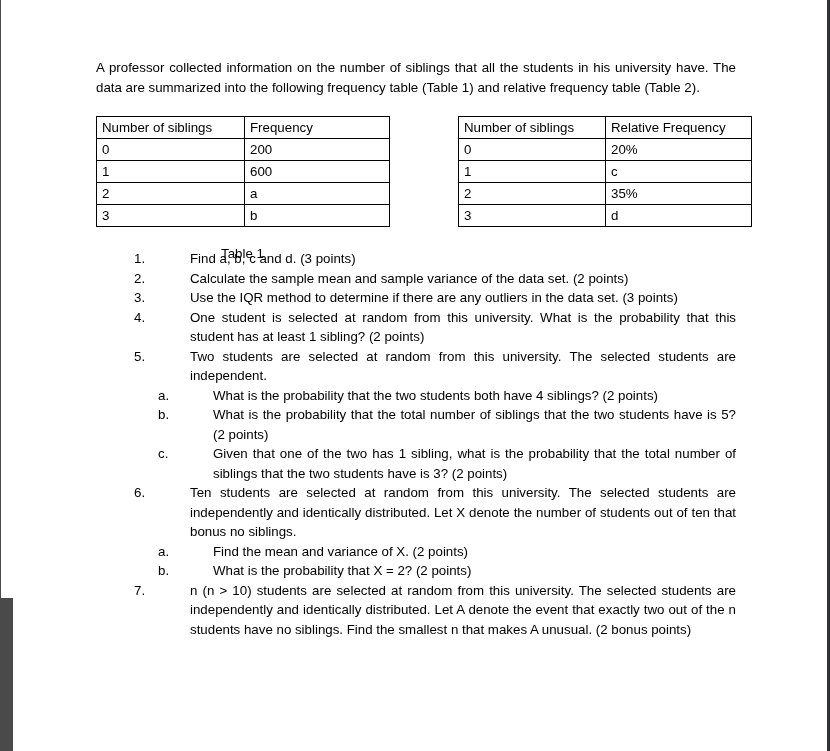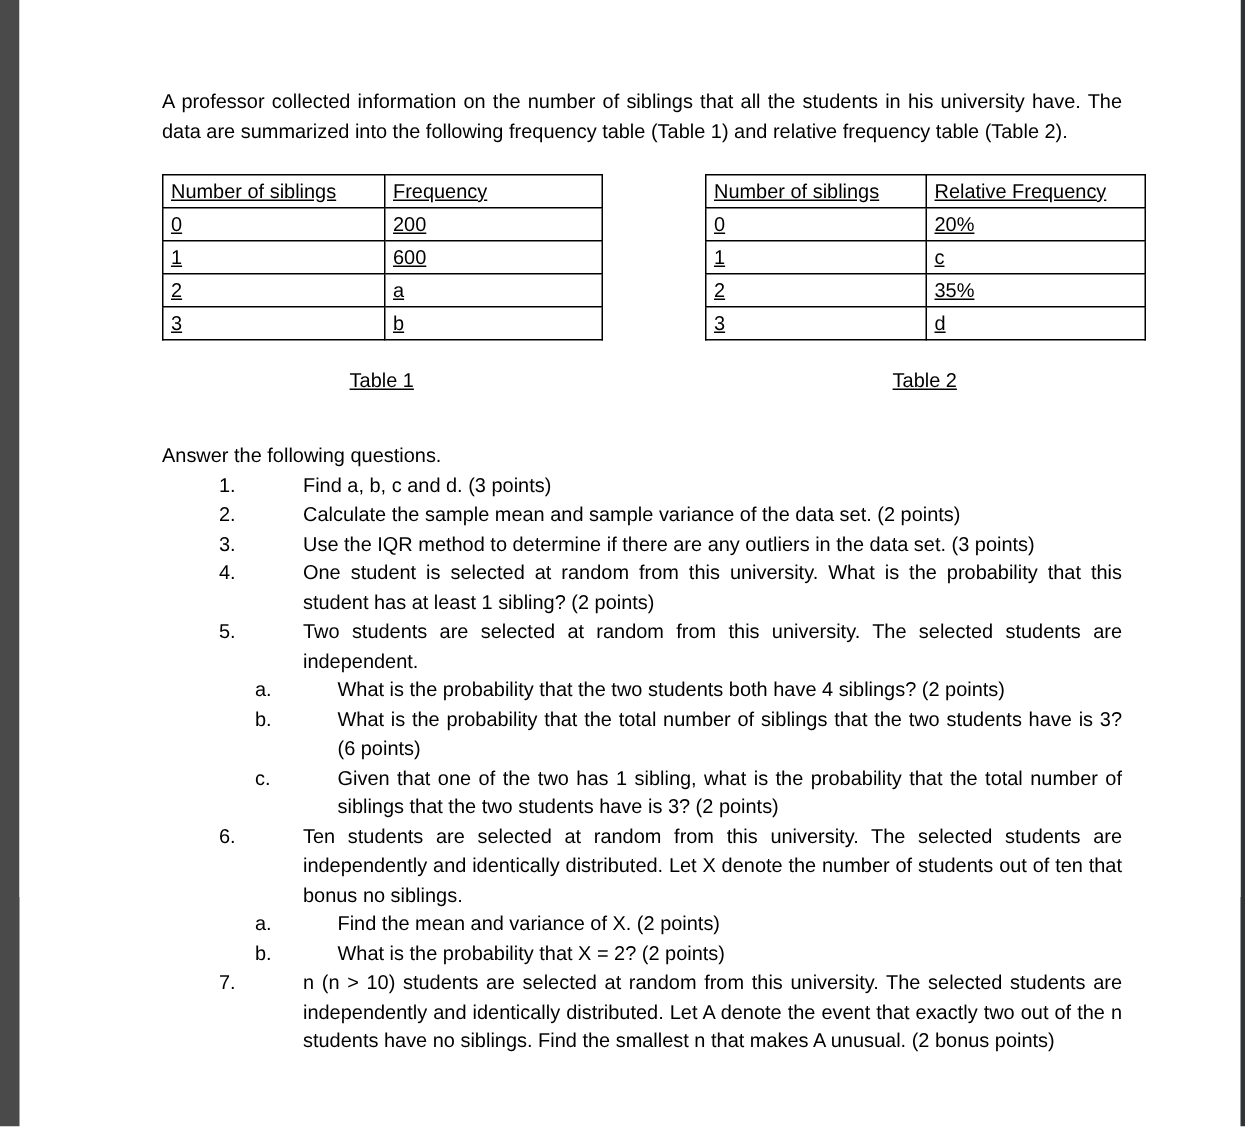--- a/index.html
+++ b/index.html
@@ -22,21 +22,21 @@
   }
   .right-rule {
     position: absolute;
     left: 827px; top: 0;
     width: 3px; height: 751px;
     background: #2f3335;
   }
 
   .page {
     position: absolute;
-    left: 13px; top: 0;
+    left: 1px; top: 0;
     width: 814px; height: 598px;
     background: #ffffff;
   }
 
   .content {
     position: absolute;
     left: 95px;
     top: 58px;
     width: 640px;
   }
@@ -47,21 +47,21 @@
     text-align: justify;
     margin: 0;
   }
 
   .tables-row {
     position: relative;
     height: 133px;
     margin-top: 19px;
   }
 
-  .tbl-wrap { position: absolute; top: 0; text-decoration: underline; }
+  .tbl-wrap { position: absolute; top: 0; }
   .tbl-wrap.t1 { left: 0px; width: 293px; }
   .tbl-wrap.t2 { left: 362px; width: 293px; }
 
   table.freq {
     border-collapse: collapse;
     width: 100%;
     table-layout: fixed;
     font-size: 13.3px;
   }
   table.freq td, table.freq th {
@@ -205,26 +205,24 @@
             <tr>
               <td>2</td>
               <td>35%</td>
             </tr>
             <tr>
               <td>3</td>
               <td>d</td>
             </tr>
           </tbody>
         </table>
-        <div class="caption">Table 2</div>
       </div>
 
     </div>
 
-    <p class="answer-head">Answer the following questions.</p>
 
     <ol class="qlist">
 
       <li class="justified">
         <span class="marker">1.</span>
         <span class="qtext">Find a, b, c and d. (3 points)</span>
       </li>
 
       <li class="justified">
         <span class="marker">2.</span>
@@ -244,21 +242,21 @@
       <li class="justified">
         <span class="marker">5.</span>
         <span class="qtext">Two students are selected at random from this university. The selected students are independent.</span>
         <ol class="sublist">
           <li class="justified">
             <span class="marker">a.</span>
             <span class="qtext">What is the probability that the two students both have 4 siblings? (2 points)</span>
           </li>
           <li class="justified">
             <span class="marker">b.</span>
-            <span class="qtext">What is the probability that the total number of siblings that the two students have is 3? (6 points)</span>
+            <span class="qtext">What is the probability that the total number of siblings that the two students have is 5? (2 points)</span>
           </li>
           <li class="justified">
             <span class="marker">c.</span>
             <span class="qtext">Given that one of the two has 1 sibling, what is the probability that the total number of siblings that the two students have is 3? (2 points)</span>
           </li>
         </ol>
       </li>
 
       <li class="justified">
         <span class="marker">6.</span>

